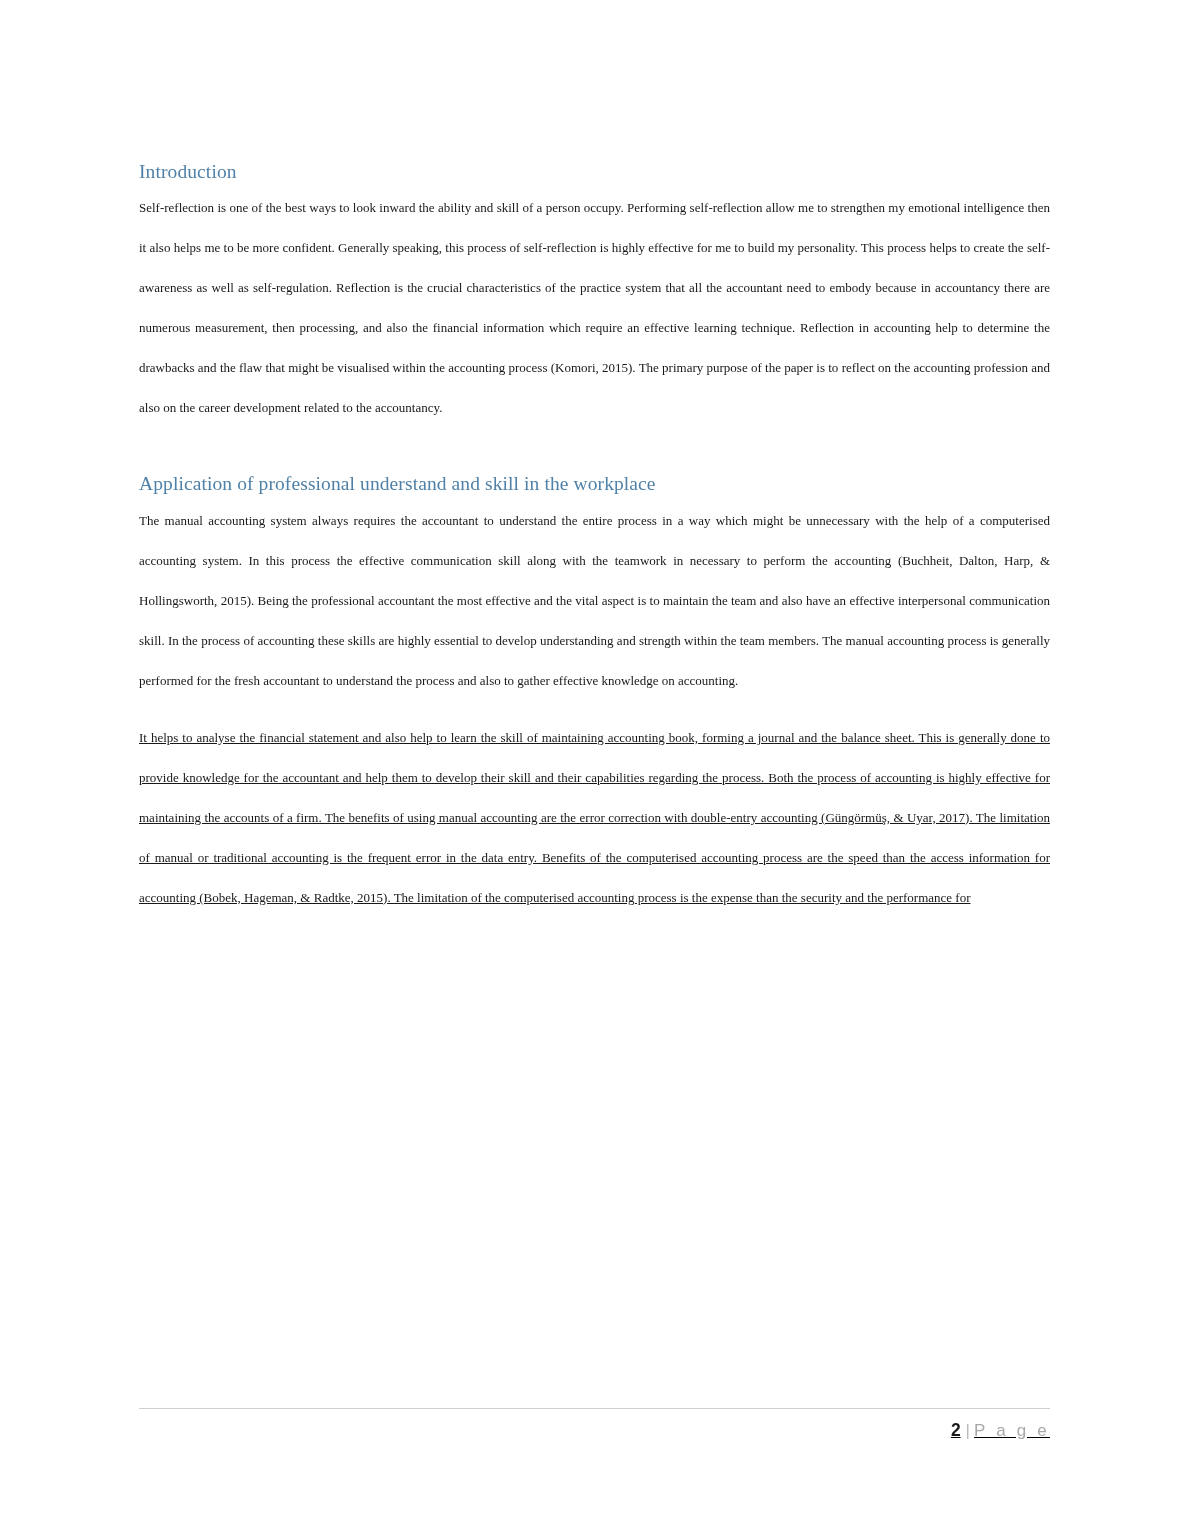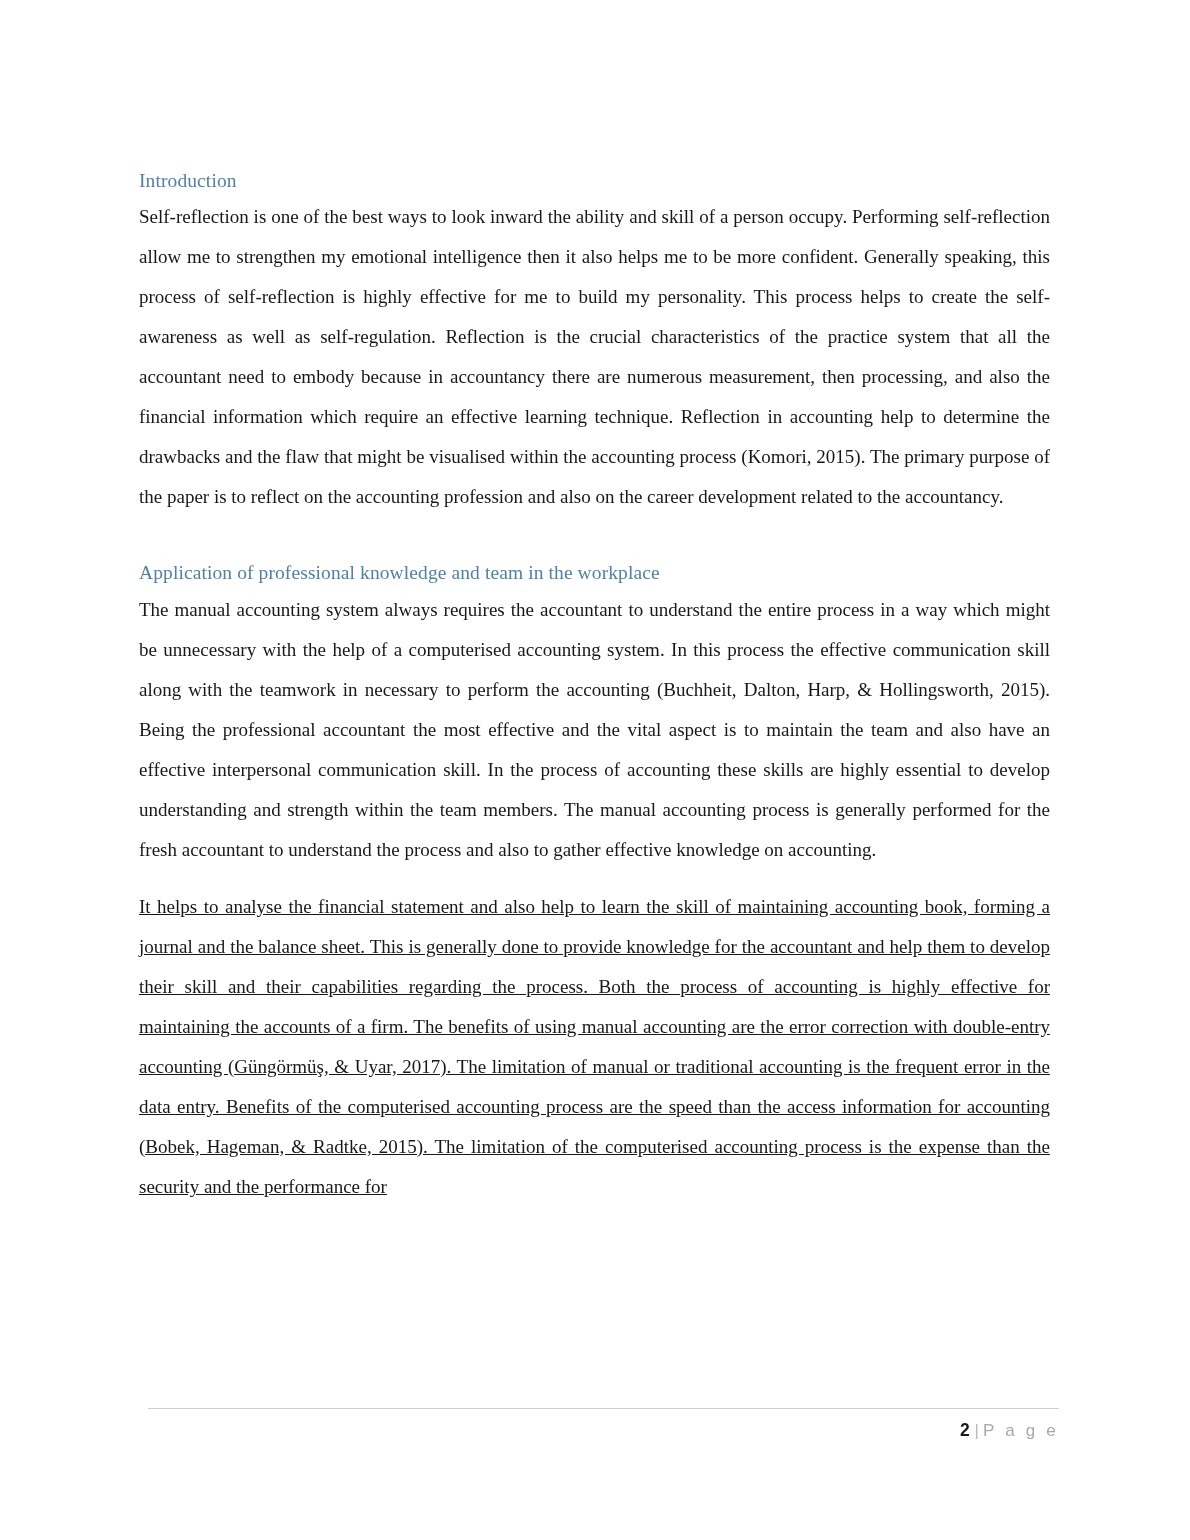--- a/index.html
+++ b/index.html
@@ -23,64 +23,64 @@
     height: 1540px;
     background: #ffffff;
     box-sizing: border-box;
   }
 
   .content {
     position: absolute;
     left: 139px;
     top: 160px;
     width: 911px;
-    margin-top: 9px;
   }
 
   h2.section-heading {
     margin: 0 0 4px 0;
     padding: 0;
     font-family: "Liberation Serif", "DejaVu Serif", serif;
     font-size: 19.5px;
     font-weight: 400;
     line-height: 1.25;
     color: #4f81a8;
     letter-spacing: 0.1px;
   }
 
   h2.section-heading.second {
     margin-top: 44px;
   }
 
   p.body-para {
     margin: 0;
     padding: 0;
-    font-size: 19px;
+    font-size: 13px;
     line-height: 40px;
     color: #18181a;
     text-align: justify;
     text-justify: inter-word;
     hyphens: none;
   }
 
   p.body-para + p.body-para {
     margin-top: 17px;
     text-decoration: underline;
   }
 
   
   h2.section-heading + p.body-para {
     margin-top: 0;
   }
 
   .footer {
     position: absolute;
-    left: 148px;
+    left: 139px;
     top: 1408px;
     width: 911px;
+    text-decoration: underline;
   }
 
   .footer-rule {
     width: 100%;
     height: 1px;
     background: #cfcfcf;
     border: 0;
     margin: 0;
   }
 
@@ -115,21 +115,21 @@
 <body>
 
 <div class="page">
 
   <div class="content">
 
     <h2 class="section-heading">Introduction</h2>
 
     <p class="body-para">Self-reflection is one of the best ways to look inward the ability and skill of a person occupy. Performing self-reflection allow me to strengthen my emotional intelligence then it also helps me to be more confident. Generally speaking, this process of self-reflection is highly effective for me to build my personality. This process helps to create the self-awareness as well as self-regulation. Reflection is the crucial characteristics of the practice system that all the accountant need to embody because in accountancy there are numerous measurement, then processing, and also the financial information which require an effective learning technique. Reflection in accounting help to determine the drawbacks and the flaw that might be visualised within the accounting process (Komori, 2015). The primary purpose of the paper is to reflect on the accounting profession and also on the career development related to the accountancy.</p>
 
-    <h2 class="section-heading second">Application of professional knowledge and team in the workplace</h2>
+    <h2 class="section-heading second">Application of professional understand and skill in the workplace</h2>
 
     <p class="body-para">The manual accounting system always requires the accountant to understand the entire process in a way which might be unnecessary with the help of a computerised accounting system. In this process the effective communication skill along with the teamwork in necessary to perform the accounting (Buchheit, Dalton, Harp, &amp; Hollingsworth, 2015). Being the professional accountant the most effective and the vital aspect is to maintain the team and also have an effective interpersonal communication skill. In the process of accounting these skills are highly essential to develop understanding and strength within the team members. The manual accounting process is generally performed for the fresh accountant to understand the process and also to gather effective knowledge on accounting.</p>
 
     <p class="body-para">It helps to analyse the financial statement and also help to learn the skill of maintaining accounting book, forming a journal and the balance sheet. This is generally done to provide knowledge for the accountant and help them to develop their skill and their capabilities regarding the process. Both the process of accounting is highly effective for maintaining the accounts of a firm. The benefits of using manual accounting are the error correction with double-entry accounting (Güngörmüş, &amp; Uyar, 2017). The limitation of manual or traditional accounting is the frequent error in the data entry. Benefits of the computerised accounting process are the speed than the access information for accounting (Bobek, Hageman, &amp; Radtke, 2015). The limitation of the computerised accounting process is the expense than the security and the performance for</p>
 
   </div>
 
   <div class="footer">
     <hr class="footer-rule">
     <div class="footer-text"><span class="footer-num">2</span><span class="footer-sep">|</span><span class="footer-label">P a g e</span></div>

